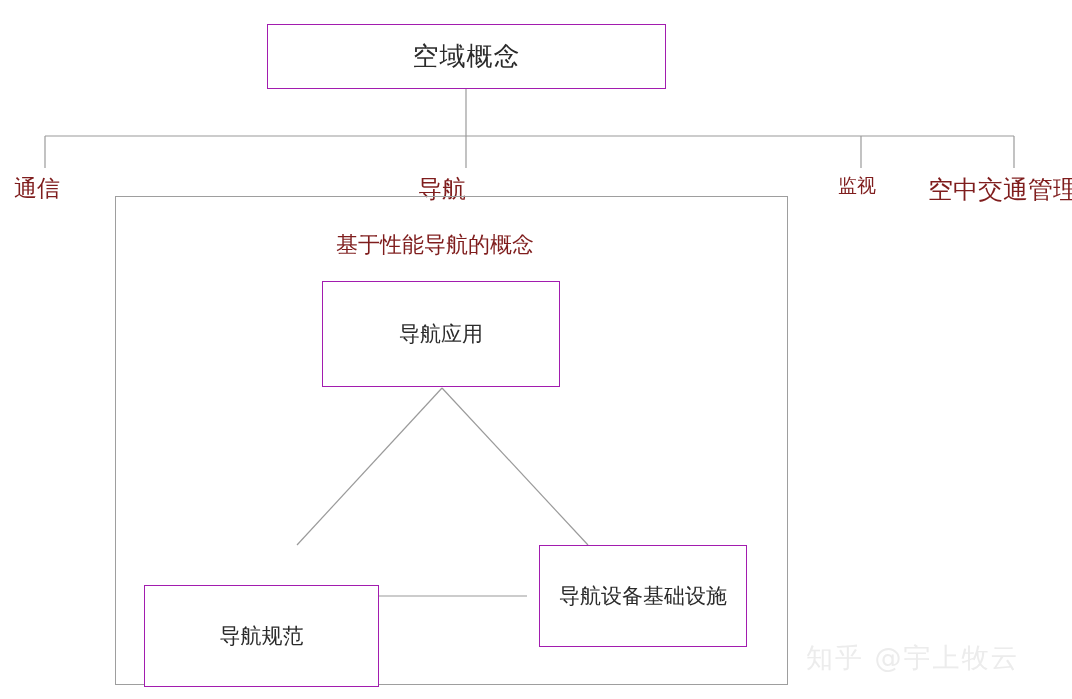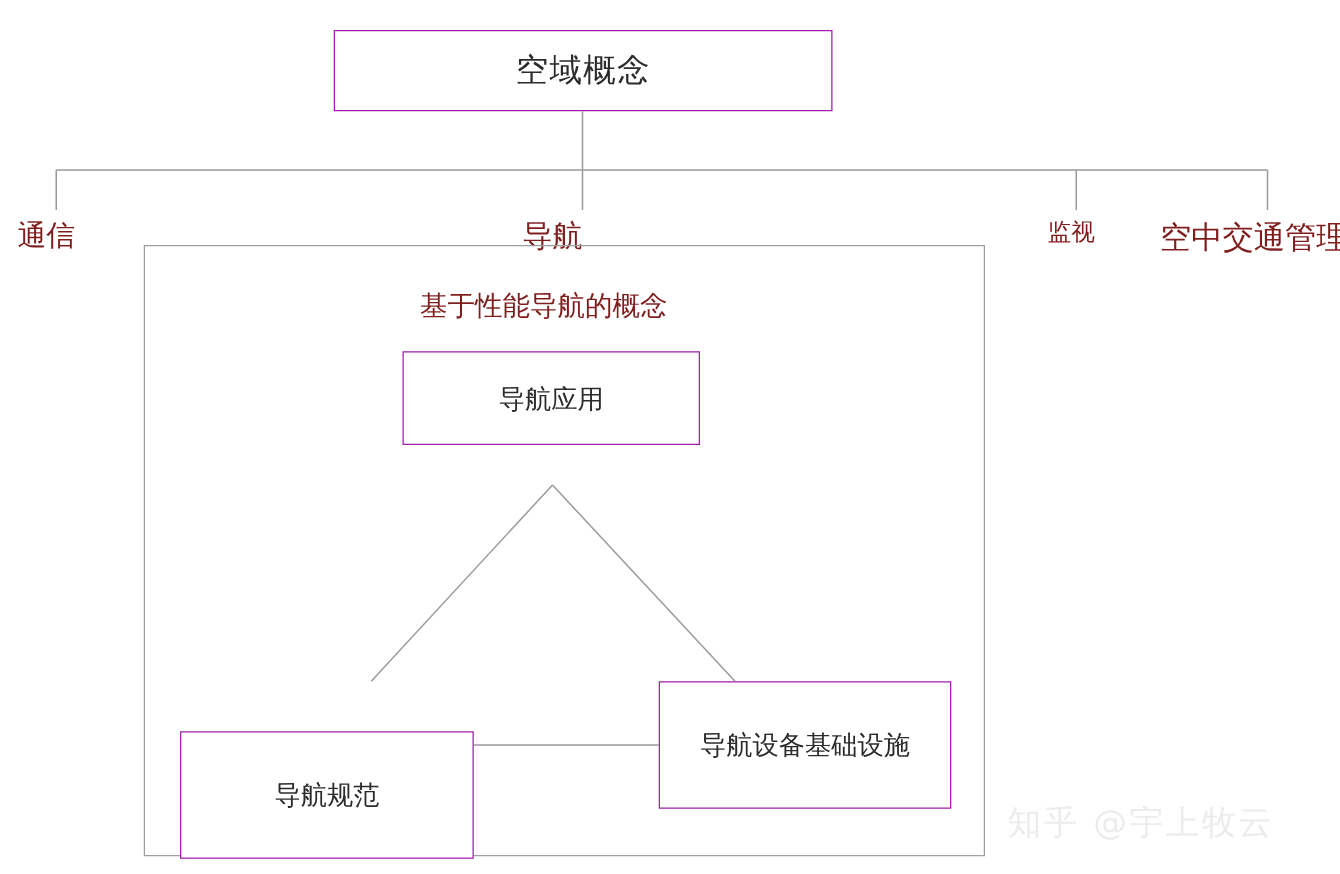--- a/index.html
+++ b/index.html
@@ -80,35 +80,35 @@
   }
   #label-pbn-concept {
     left: 336px;
     top: 230px;
     font-size: 22px;
   }
   #box-nav-application {
     left: 322px;
     top: 281px;
     width: 238px;
-    height: 75px;
+    height: 106px;
     font-size: 21px;
   }
   #box-nav-specification {
     left: 144px;
     top: 545px;
     width: 235px;
     height: 102px;
     font-size: 21px;
     margin-top: 40px;
   }
   #box-nav-infrastructure {
-    left: 527px;
+    left: 539px;
     top: 545px;
-    width: 234px;
+    width: 208px;
     height: 102px;
     font-size: 21px;
     text-align: right;
   }
   #watermark {
     position: absolute;
     left: 806px;
     top: 640px;
     font-size: 27px;
     color: #ececec;

